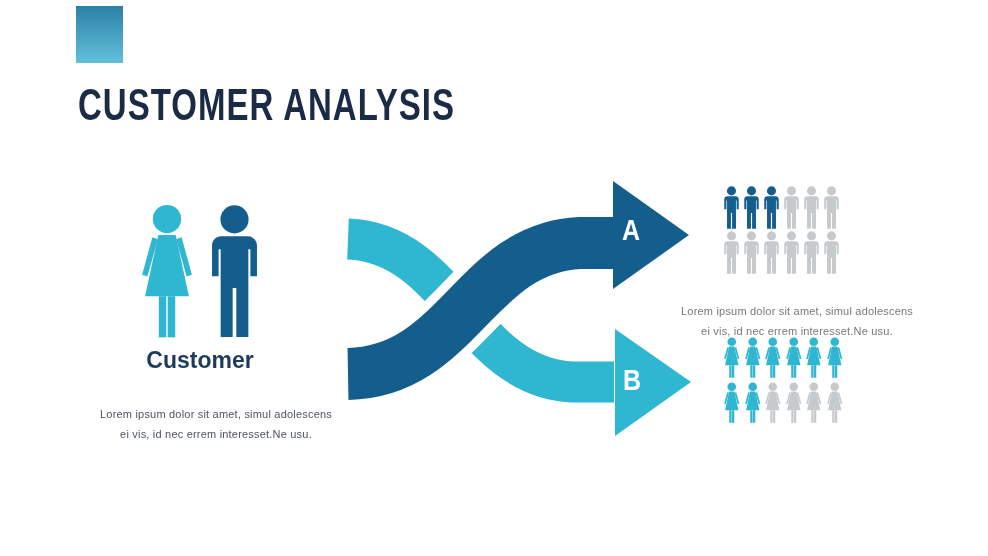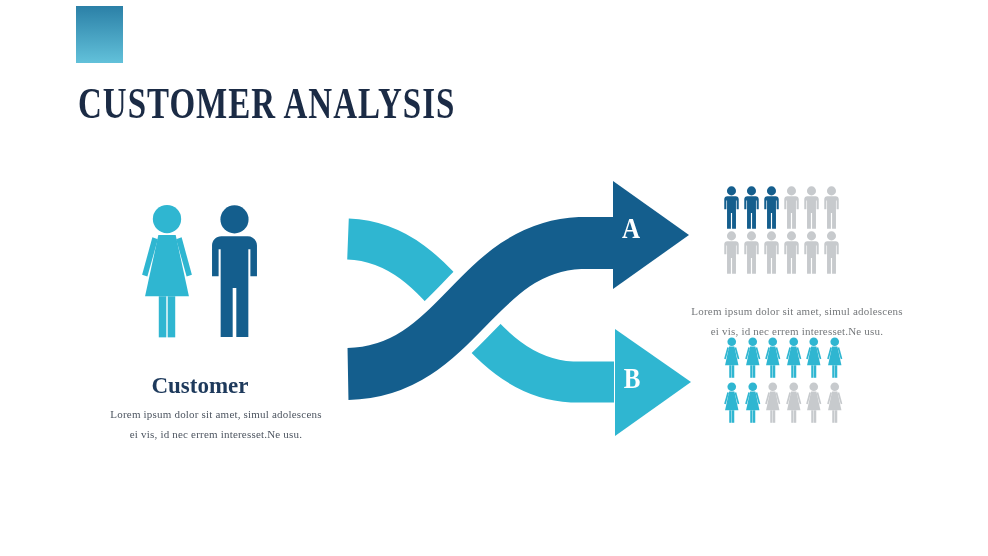--- a/index.html
+++ b/index.html
@@ -1,21 +1,21 @@
 <!DOCTYPE html>
 <html><head>
 <meta charset="utf-8">
 <style>
   html,body{margin:0;padding:0;background:#ffffff;}
   .slide{
     position:relative;
     width:988px;height:556px;
     background:#ffffff;
     overflow:hidden;
-    font-family:Liberation Serif, serif;
+    font-family:Liberation Sans, sans-serif;
   }
   .abs{position:absolute;}
 
   
   .accent-bar{
     left:76px;top:6px;width:47px;height:57px;
     background:linear-gradient(180deg,#2b80a7 0%,#62c1da 100%);
   }
 
   
@@ -29,21 +29,21 @@
     transform:scaleY(1.32);
     transform-origin:left top;
   }
 
   
   .figure-female{left:135px;top:204px;}
   .figure-male{left:205px;top:204px;}
   .customer-label{
     left:75px;top:347px;width:250px;
     text-align:center;
-    font-size:23px;font-weight:700;color:#1e3a5c;margin-top:26px;
+    font-size:23px;font-weight:700;color:#1e3a5c;
   }
   .desc{
     font-size:11px;line-height:20px;letter-spacing:.2px;
     text-align:center;margin:16px;
   }
   .desc-left{left:70px;top:388px;width:260px;color:#4d5560;}
   .desc-a{left:650px;top:285px;width:262px;color:#75787b;}
 
   
   .arrows{left:338px;top:165px;}

